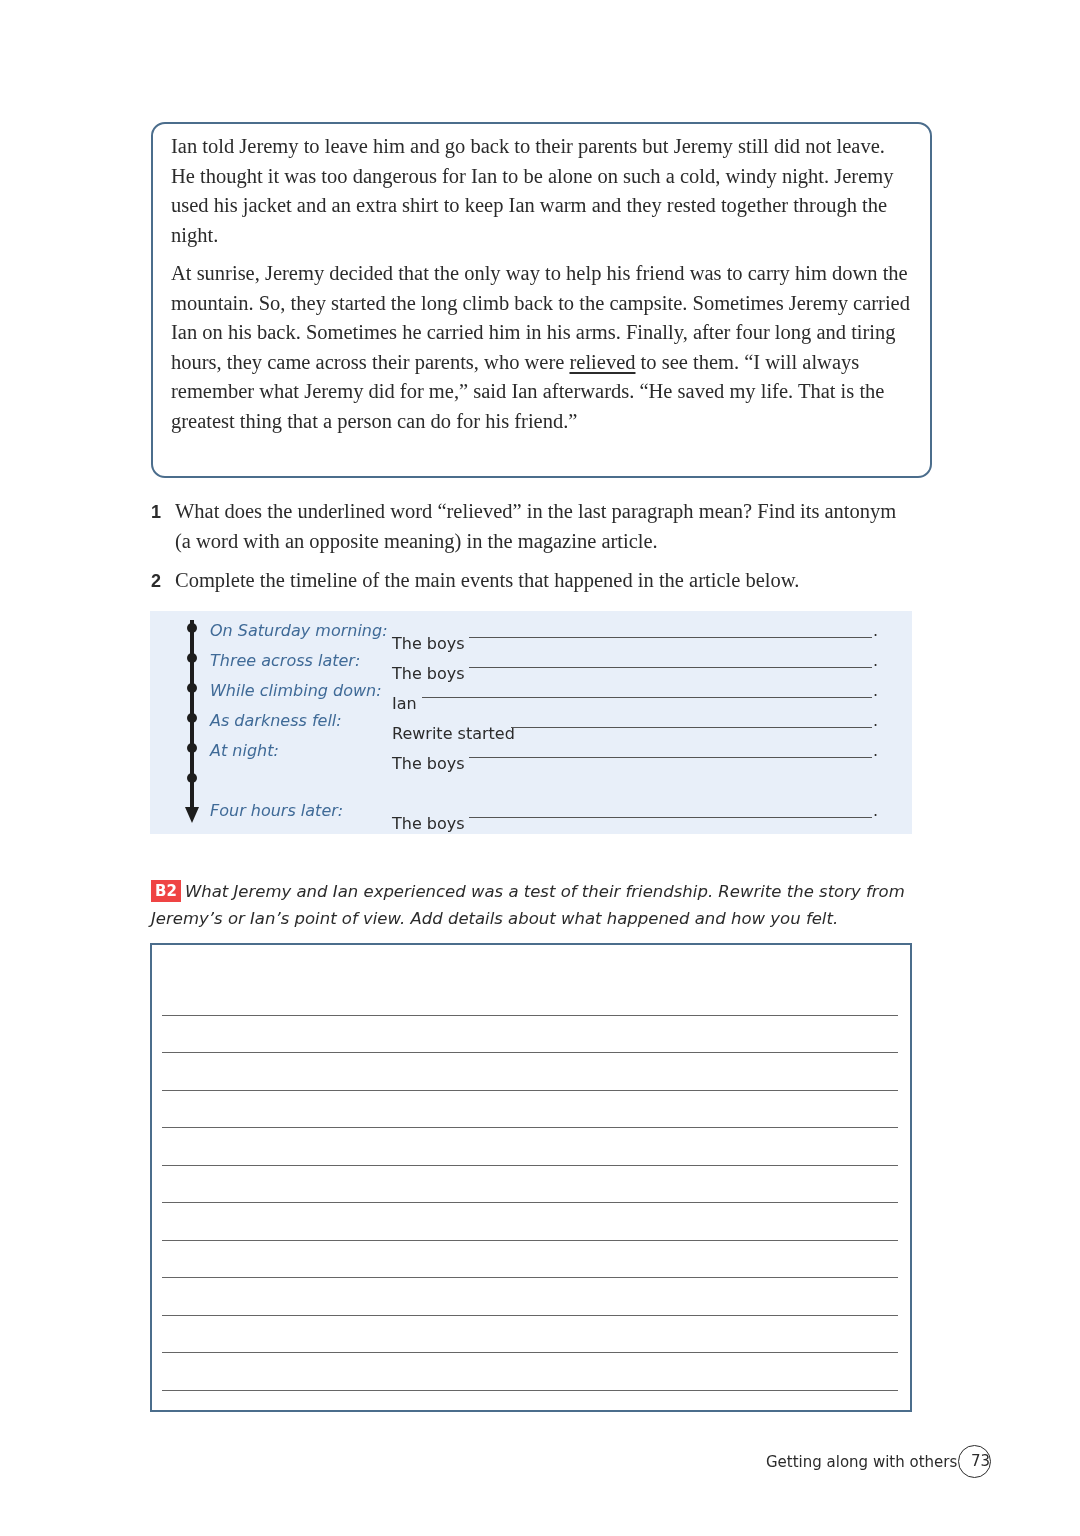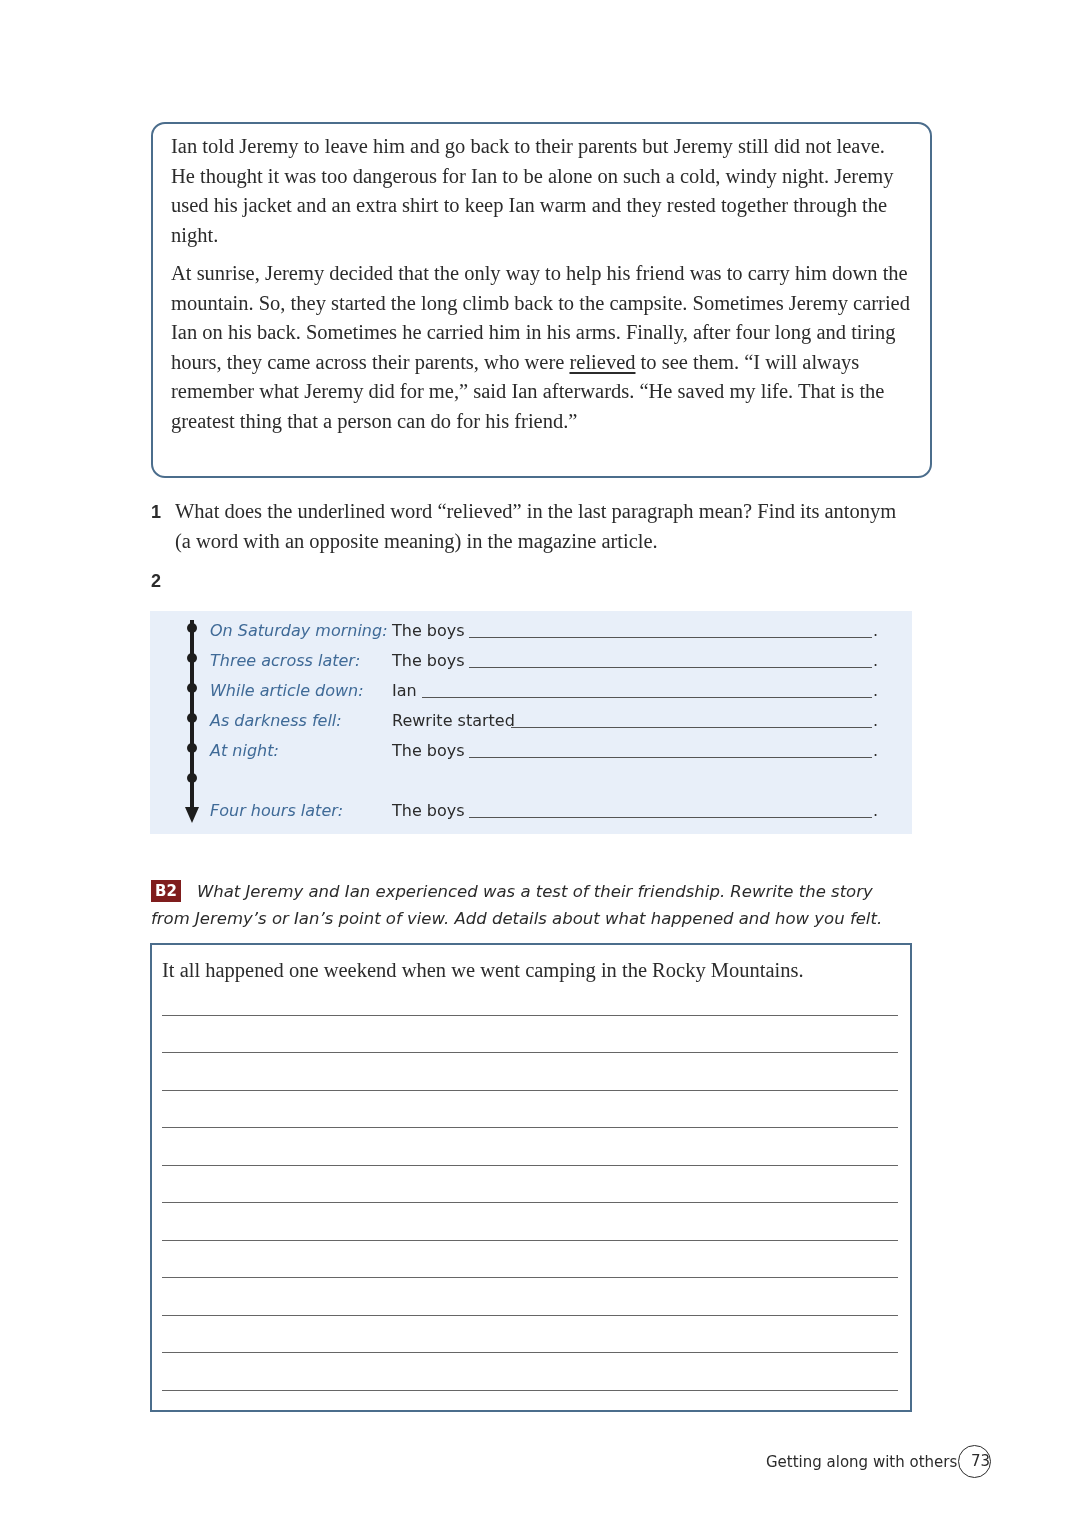--- a/index.html
+++ b/index.html
@@ -34,34 +34,34 @@
       border-top: 16px solid #1d1d1d;
     }
     .tl-dot {
       position: absolute; left: 37px; width: 10px; height: 10px; border-radius: 50%; background: #1d1d1d;
     }
     .tl-row {
       position: absolute; left: 60px; height: 30px; width: 680px;
       font-family: "DejaVu Sans", sans-serif; font-size: 16px; line-height: 30px;
     }
     .tl-label { position: absolute; left: 0; font-style: italic; color: #3f6a97; }
-    .tl-text { position: absolute; left: 182px; color: #2b2b2b; white-space: nowrap; }
+    .tl-text { position: absolute; left: 182px; color: #2b2b2b; white-space: nowrap; margin-top: 13px; }
     .tl-blank {
       position: absolute; top: 21px; height: 0; border-bottom: 1.5px solid #555;
     }
     .tl-end { position: absolute; color: #2b2b2b; }
     .b2-instructions {
       position: absolute; left: 151px; top: 878px; width: 760px;
       font-family: "DejaVu Sans", sans-serif; font-style: italic; font-size: 16.5px;
       line-height: 27px; color: #2b2b2b;
     }
     .b2-badge {
-      display: inline-block; background: #7f1d1d; color: #fff; font-style: normal;
+      display: inline-block; background: #ef4444; color: #fff; font-style: normal;
       font-family: "DejaVu Sans", sans-serif; font-weight: bold; font-size: 15px;
-      line-height: 22px; padding: 0 4px; margin-right: 16px; vertical-align: 1px;
+      line-height: 22px; padding: 0 4px; margin-right: 4px; vertical-align: 1px;
     }
     .writing-box {
       position: absolute; left: 150px; top: 943px; width: 758px; height: 465px;
       border: 2px solid #4b6d8c;
     }
     .writing-start {
       position: absolute; left: 10px; top: 11px; font-size: 20.5px; line-height: 29px; color: #2b2b2b;
     }
     .write-line {
       position: absolute; left: 10px; width: 736px; height: 0; border-bottom: 1.5px solid #666;
@@ -84,20 +84,21 @@
   <p><span>At sunrise, Jeremy decided that the only way to help his friend was to carry him down the mountain. So, they started the long climb back to the campsite. Sometimes Jeremy carried Ian on his back. Sometimes he carried him in his arms. Finally, after four long and tiring hours, they came across their parents, who were </span><u>relieved</u><span> to see them. “I will always remember what Jeremy did for me,” said Ian afterwards. “He saved my life. That is the greatest thing that a person can do for his friend.”</span></p>
 </div>
 
 <div class="questions">
   <div class="q">
     <span class="q-num">1</span>
     <span>What does the underlined word “relieved” in the last paragraph mean? Find its antonym (a word with an opposite meaning) in the magazine article.</span>
   </div>
   <div class="q">
     <span class="q-num">2</span>
+    <span>Complete the timeline of the main events that happened in the article below.</span>
   </div>
 </div>
 
 <div class="timeline-box">
   <div class="tl-line"></div>
   <div class="tl-arrow"></div>
   <div class="tl-dot" style="top:12px"></div>
   <div class="tl-dot" style="top:42px"></div>
   <div class="tl-dot" style="top:72px"></div>
   <div class="tl-dot" style="top:102px"></div>
@@ -110,21 +111,21 @@
     <span class="tl-blank" style="left:259px;width:403px"></span>
     <span class="tl-end" style="left:663px">.</span>
   </div>
   <div class="tl-row" style="top:35px">
     <span class="tl-label">Three across later:</span>
     <span class="tl-text">The boys</span>
     <span class="tl-blank" style="left:259px;width:403px"></span>
     <span class="tl-end" style="left:663px">.</span>
   </div>
   <div class="tl-row" style="top:65px">
-    <span class="tl-label">While article down:</span>
+    <span class="tl-label">While climbing down:</span>
     <span class="tl-text">Ian</span>
     <span class="tl-blank" style="left:212px;width:450px"></span>
     <span class="tl-end" style="left:663px">.</span>
   </div>
   <div class="tl-row" style="top:95px">
     <span class="tl-label">As darkness fell:</span>
     <span class="tl-text">Rewrite started</span>
     <span class="tl-blank" style="left:301px;width:361px"></span>
     <span class="tl-end" style="left:663px">.</span>
   </div>
@@ -140,21 +141,20 @@
     <span class="tl-blank" style="left:259px;width:403px"></span>
     <span class="tl-end" style="left:663px">.</span>
   </div>
 </div>
 
 <div class="b2-instructions">
   <span class="b2-badge">B2</span><span>What Jeremy and Ian experienced was a test of their friendship. Rewrite the story from Jeremy’s or Ian’s point of view. Add details about what happened and how you felt.</span>
 </div>
 
 <div class="writing-box">
-  <div class="writing-start">It all happened one weekend when we went camping in the Rocky Mountains.</div>
   <div class="write-line" style="top:70px"></div>
   <div class="write-line" style="top:107px"></div>
   <div class="write-line" style="top:145px"></div>
   <div class="write-line" style="top:182px"></div>
   <div class="write-line" style="top:220px"></div>
   <div class="write-line" style="top:257px"></div>
   <div class="write-line" style="top:295px"></div>
   <div class="write-line" style="top:332px"></div>
   <div class="write-line" style="top:370px"></div>
   <div class="write-line" style="top:407px"></div>

